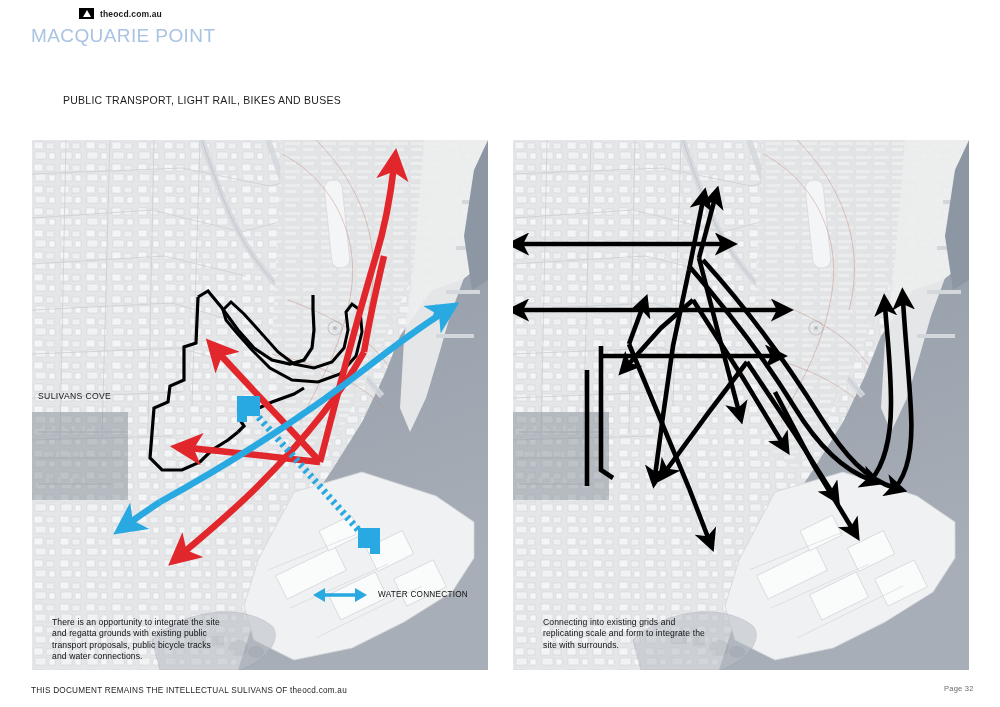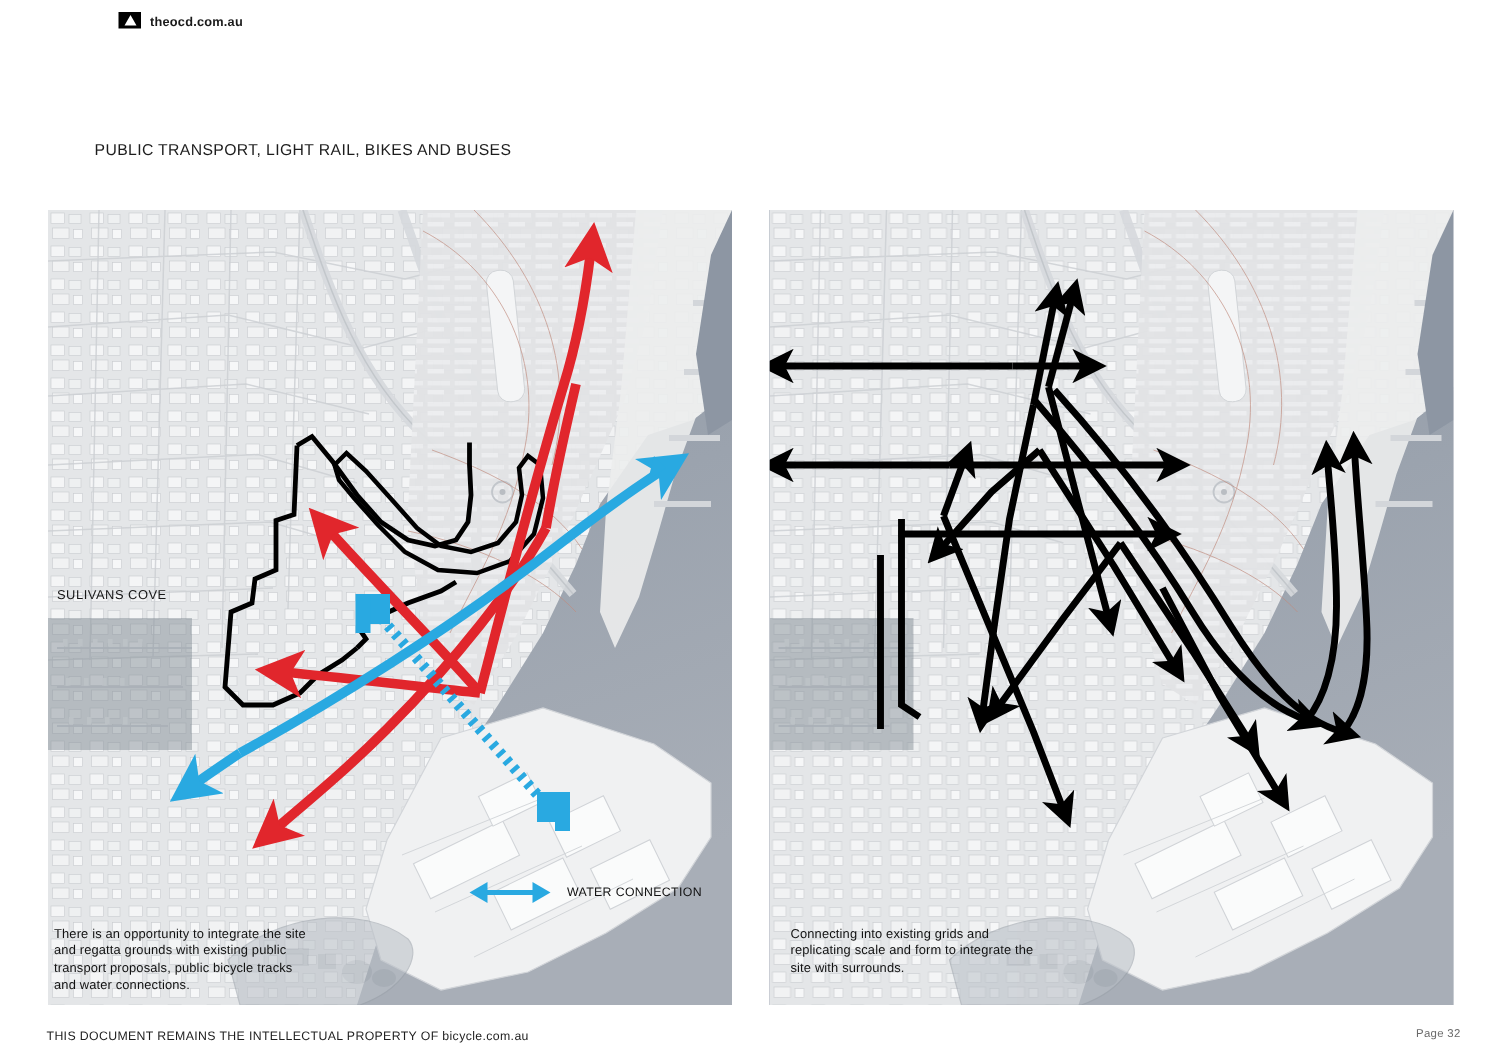--- a/index.html
+++ b/index.html
@@ -69,20 +69,21 @@
   #map-left  { left: 32px;  }
   #map-right { left: 513px; }
   .map-svg { display: block; width: 456px; height: 530px; }
 
   
   .map-caption {
     position: absolute;
     font-size: 8.6px; line-height: 11.4px;
     color: #111111; letter-spacing: .1px;
     white-space: pre-line;
+    margin-left: 16px;
   }
   #caption-left  { left: 36px;  top: 617px; width: 215px; }
   #caption-right { left: 527px; top: 617px; width: 200px; }
 
   .map-label {
     position: absolute;
     font-size: 8.6px; color: #171717; letter-spacing: .35px;
   }
   #label-sulivans { left: 38px; top: 391px; }
 
@@ -111,20 +112,21 @@
 </head>
 <body>
 
 <div id="page">
 
   <div class="brand">
     <span class="brand-mark"></span>
     <span class="brand-text">theocd.com.au</span>
   </div>
 
+  <div class="main-title">MACQUARIE POINT</div>
 
   <div class="col-head-left">
     <div class="col-sub">PUBLIC TRANSPORT, LIGHT RAIL, BIKES AND BUSES</div>
   </div>
 
   <div class="map-panel" id="map-left">
     <svg class="map-svg" viewBox="0 0 456 530" xmlns="http://www.w3.org/2000/svg">
       <defs>
         <linearGradient id="waterGradL" x1="0" y1="0" x2="0.3" y2="1">
           <stop offset="0%" stop-color="#8d96a3"></stop>
@@ -463,16 +465,16 @@
         <path d="M382,348 C394,334 400,308 398,272 C396,232 392,196 390,160" marker-end="url(#arrBlkR)"></path>
         <path d="M358,340 C370,326 378,300 378,264 C378,226 374,194 372,166" marker-end="url(#arrBlkR)"></path>
       </g>
     </svg>
   </div>
 
   <div class="map-caption" id="caption-right">Connecting into existing grids and
 replicating scale and form to integrate the
 site with surrounds.</div>
 
-  <div class="footer-left">THIS DOCUMENT REMAINS THE INTELLECTUAL PROPERTY OF  bicycle.com.au</div>
+  <div class="footer-left">THIS DOCUMENT REMAINS THE INTELLECTUAL SULIVANS OF  theocd.com.au</div>
   <div class="footer-right">Page 32</div>
 
 </div>
 
 </body></html>

